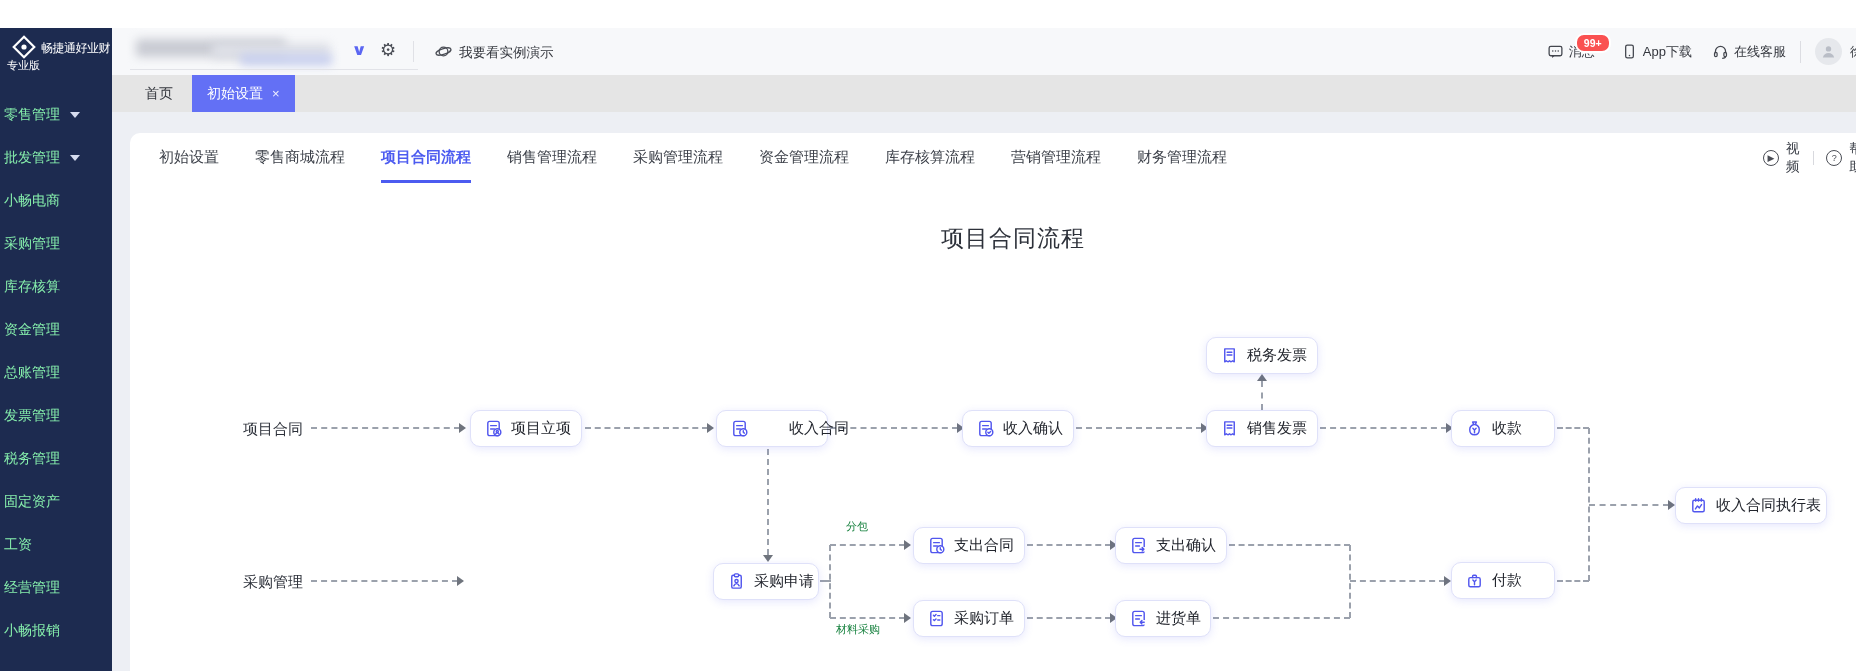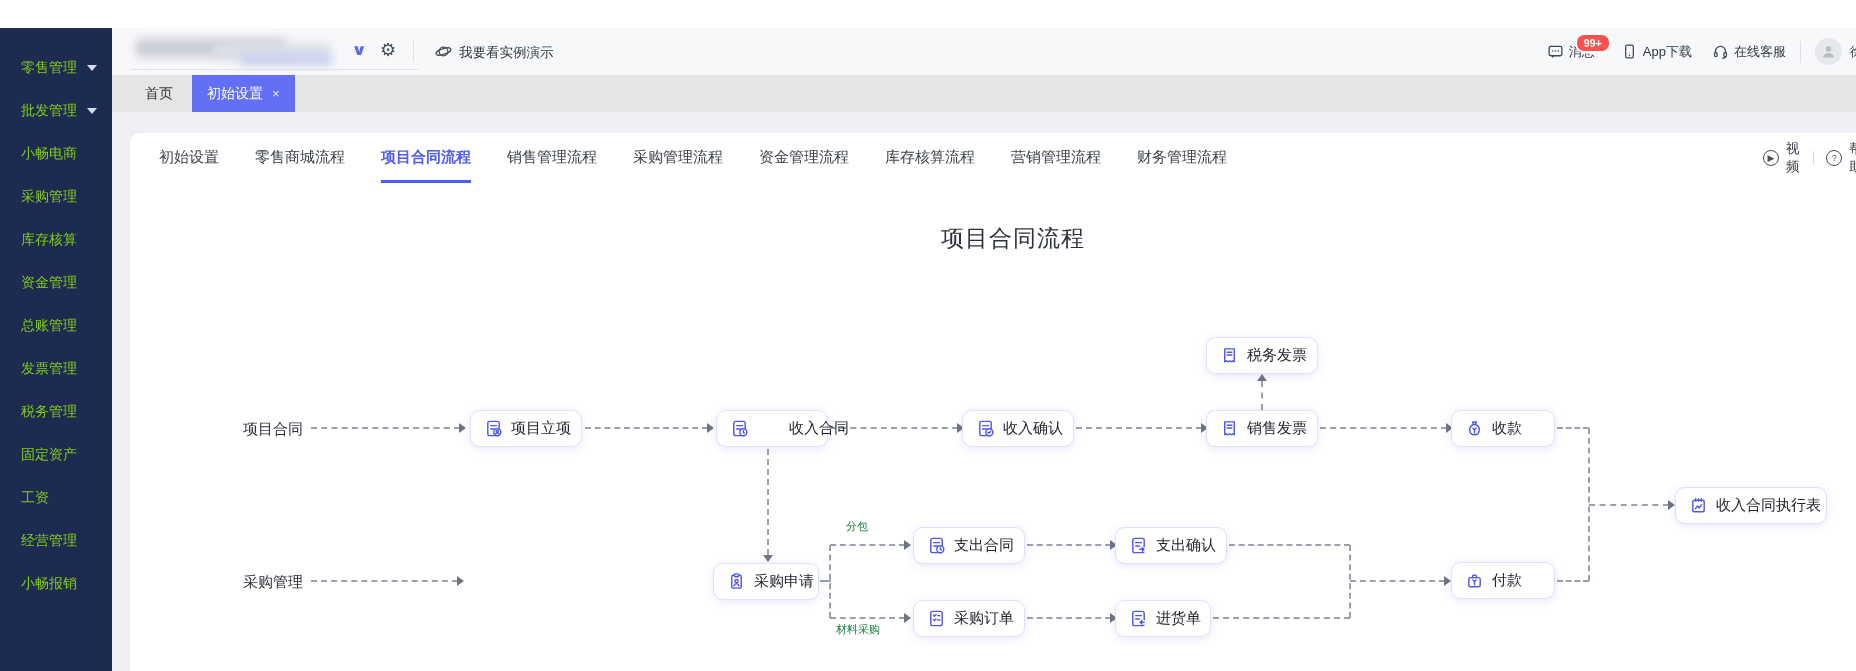--- a/index.html
+++ b/index.html
@@ -10,21 +10,21 @@
   
   .top-strip { position:absolute; left:0; top:0; width:1856px; height:28px; background:#fff; }
 
   
   .sidebar { position:absolute; left:0; top:28px; width:112px; height:643px; background:#1d2b50; }
   .logo-block { position:relative; height:47px; }
   .logo-mark { position:absolute; left:11px; top:6px; width:26px; height:26px; color:#fff; }
   .logo-title { position:absolute; left:41px; top:12px; font-size:12px; color:#fff; letter-spacing:-0.5px; white-space:nowrap; }
   .logo-sub { position:absolute; left:7px; top:30px; font-size:11px; color:#fff; }
   .menu { padding-top:18px; }
-  .menu-item { height:43px; display:flex; align-items:center; padding-left:21px; font-size:14px; color:#84cc16; cursor:pointer; }
+  .menu-item { height:43px; display:flex; align-items:center; padding-left:4px; font-size:14px; color:#86efac; cursor:pointer; }
   .menu-caret { width:0; height:0; border-left:5px solid transparent; border-right:5px solid transparent; border-top:6px solid #d6dcef; margin-left:10px; }
 
   
   .topbar { position:absolute; left:112px; top:28px; width:1744px; height:47px; background:#f7f8fa; }
   .blurbox { position:absolute; border-radius:3px; filter:blur(5px); }
   .b1 { left:24px; top:11px; width:150px; height:18px; background:#c9cbd3; }
   .b2 { left:100px; top:15px; width:118px; height:16px; background:#dee0e7; }
   .b3 { left:128px; top:26px; width:92px; height:11px; background:#c7cfef; }
   .sel-underline { position:absolute; left:18px; top:41px; width:288px; height:1px; background:#e2e3e8; }
   .chevron { position:absolute; left:241px; top:13px; font-size:15px; color:#5b66f2; font-weight:bold; transform:scaleX(1.3); cursor:pointer; }
@@ -73,20 +73,30 @@
   .ar-up { left:-6px; top:-7px; border-left:5px solid transparent; border-right:5px solid transparent; border-bottom:7px solid #6f747d; }
   .ar-down { left:-6px; bottom:-7px; border-left:5px solid transparent; border-right:5px solid transparent; border-top:7px solid #6f747d; }
 </style>
 </head>
 <body>
 
 <div class="screen">
   <div class="top-strip"></div>
 
   <div class="sidebar">
+    <div class="logo-block">
+      <span class="logo-mark">
+        <svg viewBox="0 0 24 24" fill="none" stroke="currentColor" stroke-width="2">
+            <path d="M12 2.5L21.5 12 12 21.5 2.5 12z"></path>
+            <circle cx="12" cy="12" r="2.4" fill="currentColor" stroke="none"></circle>
+          </svg>
+      </span>
+      <span class="logo-title">畅捷通好业财</span>
+      <span class="logo-sub">专业版</span>
+    </div>
     <div class="menu">
         <div class="menu-item">
           <span>零售管理</span>
           <span class="menu-caret"></span>
         </div>
         <div class="menu-item">
           <span>批发管理</span>
           <span class="menu-caret"></span>
         </div>
         <div class="menu-item">

